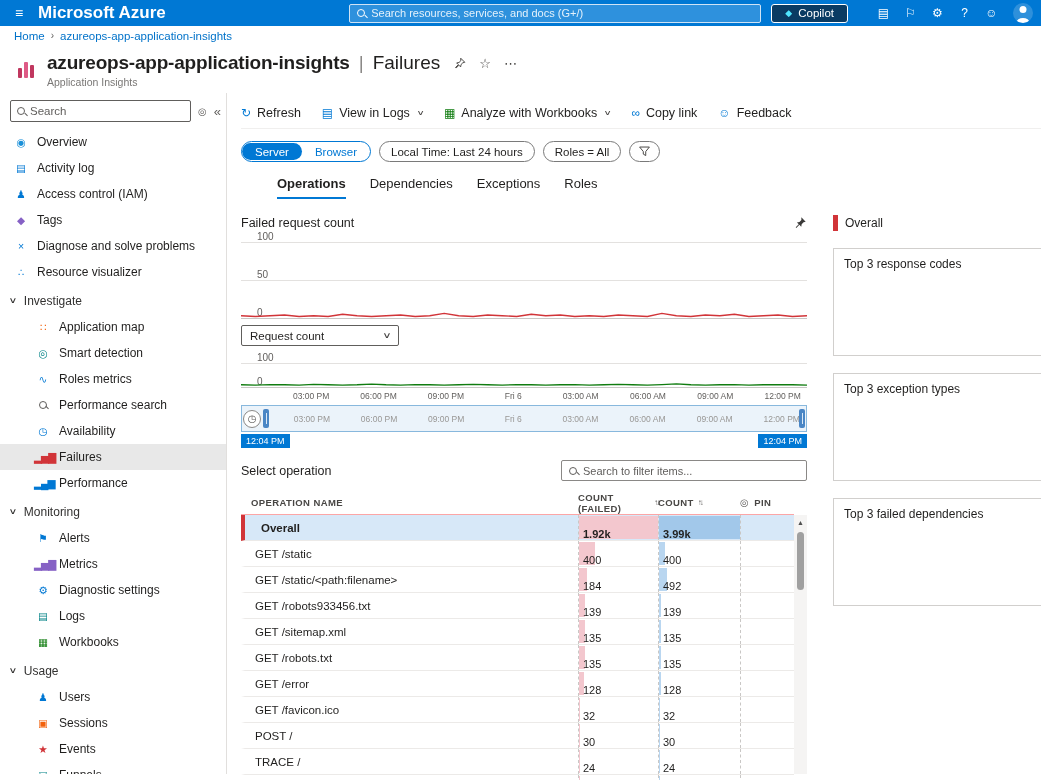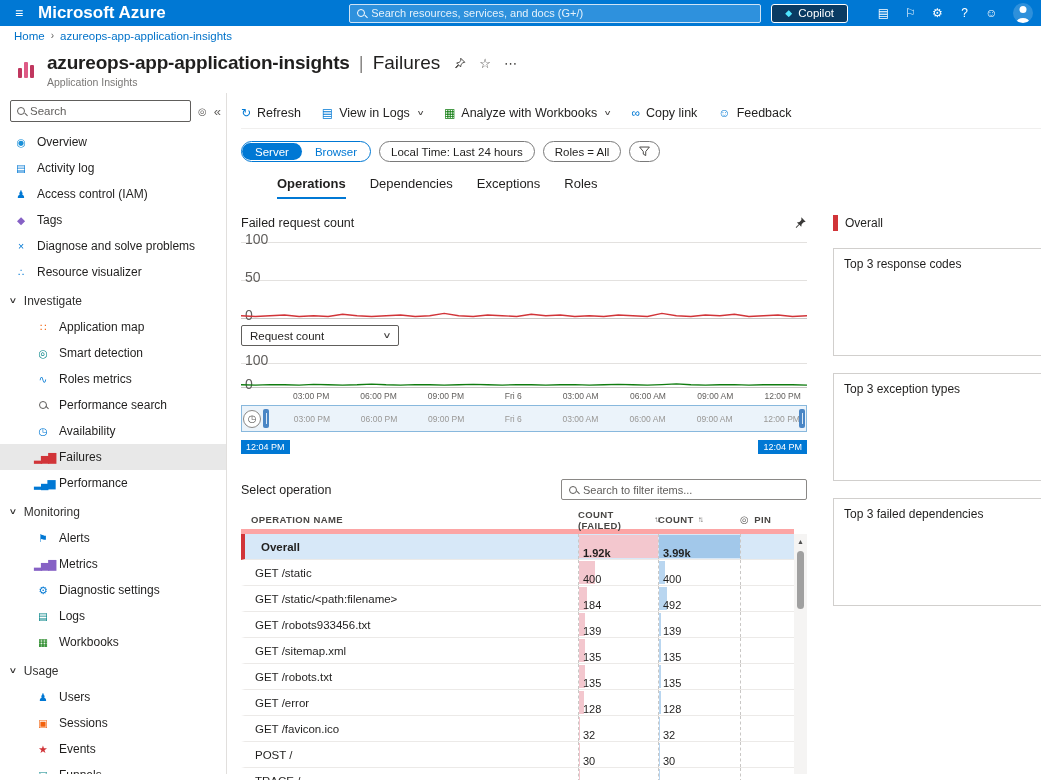--- a/index.html
+++ b/index.html
@@ -91,52 +91,52 @@
 
   
   .chart-header { display: flex; justify-content: space-between; align-items: center; height: 21px; }
   .chart-title { font-size: 12.5px; }
   .chart-pin { cursor: pointer; }
   .chart { position: relative; margin-top: 3px; }
   .chart1 { height: 84px; }
   .chart2 { height: 38px; }
   .grid-line { position: absolute; left: 0; right: 0; height: 1px; background: #e3e1df; }
   .grid-line.zero { background: #c8c6c4; }
-  .tick-label { position: absolute; left: 4px; font-size: 14px; color: #605e5c; }
+  .tick-label { position: absolute; left: 16px; font-size: 10px; color: #605e5c; }
   .metric-select { width: 158px; height: 21px; margin: 5px 0 2px; border: 1px solid #605e5c; border-radius: 2px;
     display: flex; align-items: center; justify-content: space-between; padding: 0 8px; font-size: 11.5px; background: #fff; cursor: pointer; }
   .dd-arrow { font-size: 8px; color: #484644; transform: scaleX(1.6); }
 
   .time-axis { position: relative; height: 13px; margin-top: 1px; }
   .time-label { position: absolute; top: 1px; transform: translateX(-50%); font-size: 8.5px; color: #605e5c; white-space: nowrap; }
   .brush { position: relative; height: 27px; margin-top: 2px; border: 1px solid #88b8dd; background: #ebf3fa; }
   .brush-labels { position: absolute; inset: 0; }
   .brush .time-label { top: 8px; color: #999795; }
   .brush-circle { position: absolute; left: 1px; top: 50%; transform: translateY(-50%); width: 18px; height: 18px;
     border-radius: 50%; background: #fff; border: 1px solid #8a8886; display: flex; align-items: center; justify-content: center;
     font-size: 10px; color: #605e5c; z-index: 2; cursor: grab; }
   .brush-handle { position: absolute; width: 6px; height: 19px; top: 3px; background: #4a86c5; border-radius: 2px; z-index: 2; cursor: ew-resize; }
   .brush-handle::after { content: ""; position: absolute; left: 2.5px; top: 4px; bottom: 4px; width: 1px; background: #dbe9f7; }
   .brush-handle.left { left: 21px; }
   .brush-handle.right { right: 1px; }
-  .chips-row { position: relative; height: 17px; margin-top: 8px; }
+  .chips-row { position: relative; height: 17px; margin-top: 2px; }
   .time-chip { position: absolute; top: 0; background: #0078d4; color: #fff; font-size: 9px; padding: 2px 5px; white-space: nowrap; }
   .time-chip.start { left: 0; } .time-chip.end { right: 0; }
 
   
-  .select-op-row { display: flex; justify-content: space-between; align-items: center; margin-top: 22px; }
+  .select-op-row { display: flex; justify-content: space-between; align-items: center; margin-top: 9px; }
   .select-op-label { font-size: 12.5px; }
   .filter-search { width: 246px; height: 21px; border: 1px solid #8a8886; border-radius: 2px;
     display: flex; align-items: center; gap: 6px; padding: 0 7px; }
   .filter-search input { flex: 1; border: 0; outline: 0; font-size: 11px; min-width: 0; }
   .filter-search input::placeholder { color: #605e5c; }
 
   .table-wrap { display: flex; margin-top: 10px; flex: 1; min-height: 0; }
   .optable { flex: 1; min-width: 0; }
-  .thead { display: flex; align-items: center; height: 24px; border-bottom: 5px solid #fca5a5;
+  .thead { display: flex; align-items: center; height: 24px; border-bottom: 1px solid #fca5a5;
     font-size: 9.5px; font-weight: 700; color: #484644; letter-spacing: .4px; }
   .th-name { flex: 1; padding-left: 10px; cursor: pointer; }
   .th-failed { width: 80px; flex: none; display: flex; gap: 4px; align-items: center; cursor: pointer; }
   .th-count { width: 82px; flex: none; display: flex; gap: 4px; align-items: center; cursor: pointer; }
   .th-pin { width: 54px; flex: none; display: flex; gap: 5px; align-items: center; cursor: pointer; }
   .sort-ic { font-size: 8px; color: #605e5c; letter-spacing: -2px; font-weight: 400; }
   .pin-circle { font-size: 10px; color: #605e5c; }
   .trow { display: flex; align-items: stretch; height: 26px; border-bottom: 1px solid #eceae8;
     border-left: 4px solid transparent; font-size: 11.5px; cursor: pointer; }
   .trow.overall { background: #d7e8f8; border-left-color: #d13438; }

